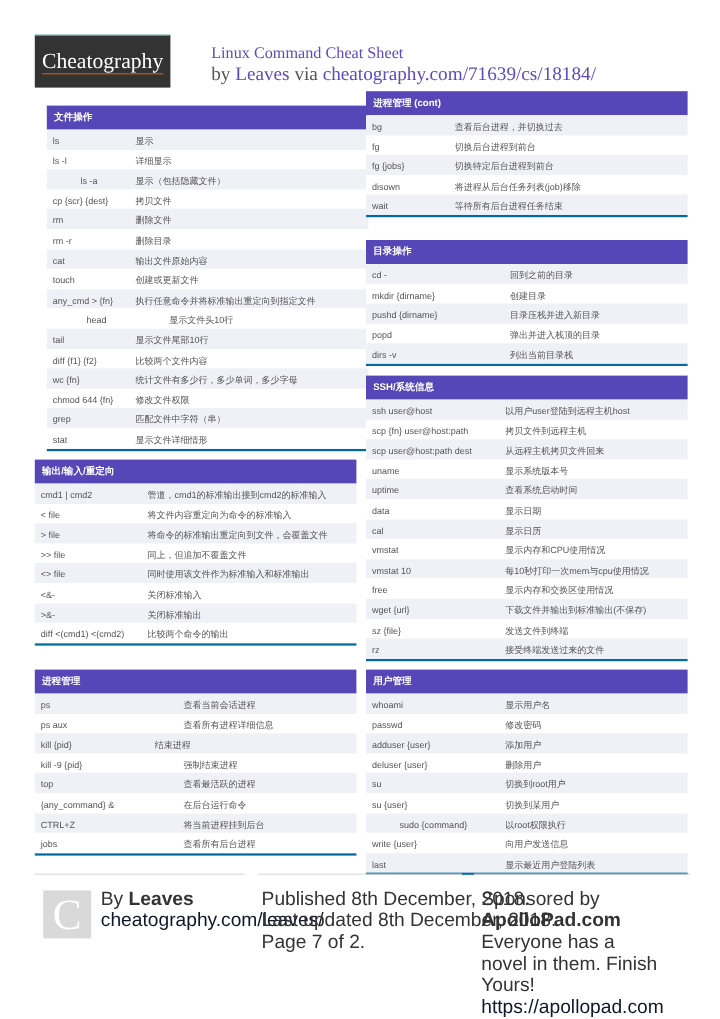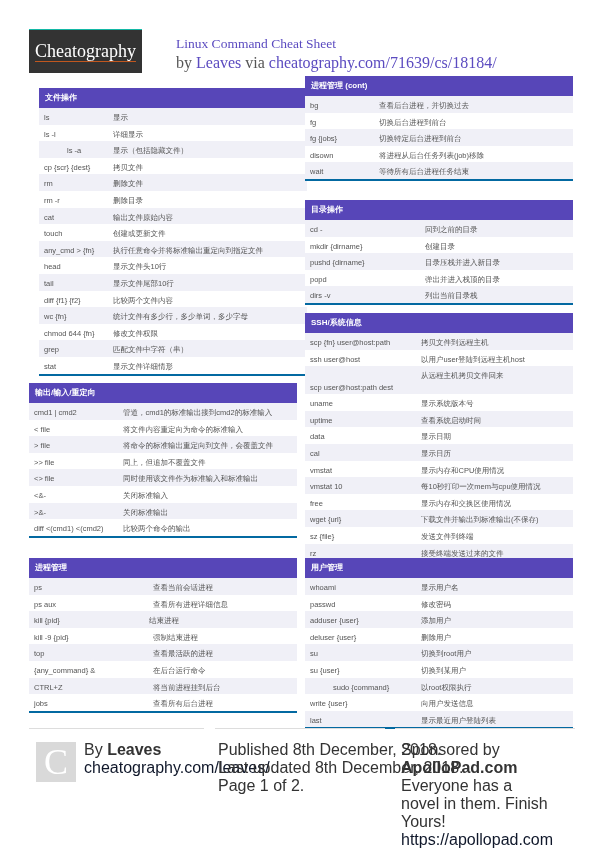--- a/index.html
+++ b/index.html
@@ -72,21 +72,21 @@
       </div>
       <div class="row">
         <div class="c1" style="width: 74px;">touch</div>
         <div class="c2">创建或更新文件</div>
       </div>
       <div class="row">
         <div class="c1" style="width: 74px;">any_cmd &gt; {fn}</div>
         <div class="c2">执行任意命令并将标准输出重定向到指定文件</div>
       </div>
       <div class="row">
-        <div class="c1" style="width: 74px;">head</div>
+        <div class="c1" style="width: 74px; margin-left: 28px;">head</div>
         <div class="c2">显示文件头10行</div>
       </div>
       <div class="row">
         <div class="c1" style="width: 74px;">tail</div>
         <div class="c2">显示文件尾部10行</div>
       </div>
       <div class="row">
         <div class="c1" style="width: 74px;">diff {f1} {f2}</div>
         <div class="c2">比较两个文件内容</div>
       </div>
@@ -150,21 +150,21 @@
     <div class="rows">
       <div class="row">
         <div class="c1" style="width: 124px;">ps</div>
         <div class="c2">查看当前会话进程</div>
       </div>
       <div class="row">
         <div class="c1" style="width: 124px;">ps aux</div>
         <div class="c2">查看所有进程详细信息</div>
       </div>
       <div class="row">
-        <div class="c1" style="width: 120px;">kill {pid}</div>
+        <div class="c1" style="width: 100px;">kill {pid}</div>
         <div class="c2">结束进程</div>
       </div>
       <div class="row">
         <div class="c1" style="width: 124px;">kill -9 {pid}</div>
         <div class="c2">强制结束进程</div>
       </div>
       <div class="row">
         <div class="c1" style="width: 124px;">top</div>
         <div class="c2">查看最活跃的进程</div>
       </div>
@@ -230,29 +230,29 @@
       <div class="row">
         <div class="c1" style="width: 120px;">dirs -v</div>
         <div class="c2">列出当前目录栈</div>
       </div>
     </div>
   </div>
 <div class="section" style="left:305px; top:313px;">
     <div class="head">SSH/系统信息</div>
     <div class="rows">
       <div class="row">
+        <div class="c1" style="width: 116px;">ssh user@host</div>
+        <div class="c2">以用户user登陆到远程主机host</div>
+      </div>
+      <div class="row">
         <div class="c1" style="width: 116px;">scp {fn} user@host:path</div>
         <div class="c2">拷贝文件到远程主机</div>
       </div>
       <div class="row">
-        <div class="c1" style="width: 116px;">ssh user@host</div>
-        <div class="c2">以用户user登陆到远程主机host</div>
-      </div>
-      <div class="row">
-        <div class="c1" style="width: 116px; margin-top: 12px;">scp user@host:path dest</div>
+        <div class="c1" style="width: 116px;">scp user@host:path dest</div>
         <div class="c2">从远程主机拷贝文件回来</div>
       </div>
       <div class="row">
         <div class="c1" style="width: 116px;">uname</div>
         <div class="c2">显示系统版本号</div>
       </div>
       <div class="row">
         <div class="c1" style="width: 116px;">uptime</div>
         <div class="c2">查看系统启动时间</div>
       </div>
@@ -340,19 +340,19 @@
 <div class="avatar">
     <span>C</span>
   </div>
 <div class="footer txt" style="left:84px; top:741px;">
   <div><span>By</span> <b style="color:#333;">Leaves</b></div>
   <div><a>cheatography.com/leaves/</a></div>
 </div>
 <div class="footer txt" style="left:218px; top:741px;">
   <div>Published 8th December, 2018.</div>
   <div>Last updated 8th December, 2018.</div>
-  <div>Page 1 of 2.</div>
+  <div>Page 7 of 2.</div>
 </div>
 <div class="footer txt" style="left:401px; top:741px; width:150px;">
   <div><span>Sponsored by</span> <b style="color:#333;">ApolloPad.com</b></div>
   <div>Everyone has a novel in them. Finish Yours!</div>
   <div><a>https://apollopad.com</a></div>
 </div>
 
 </body></html>

